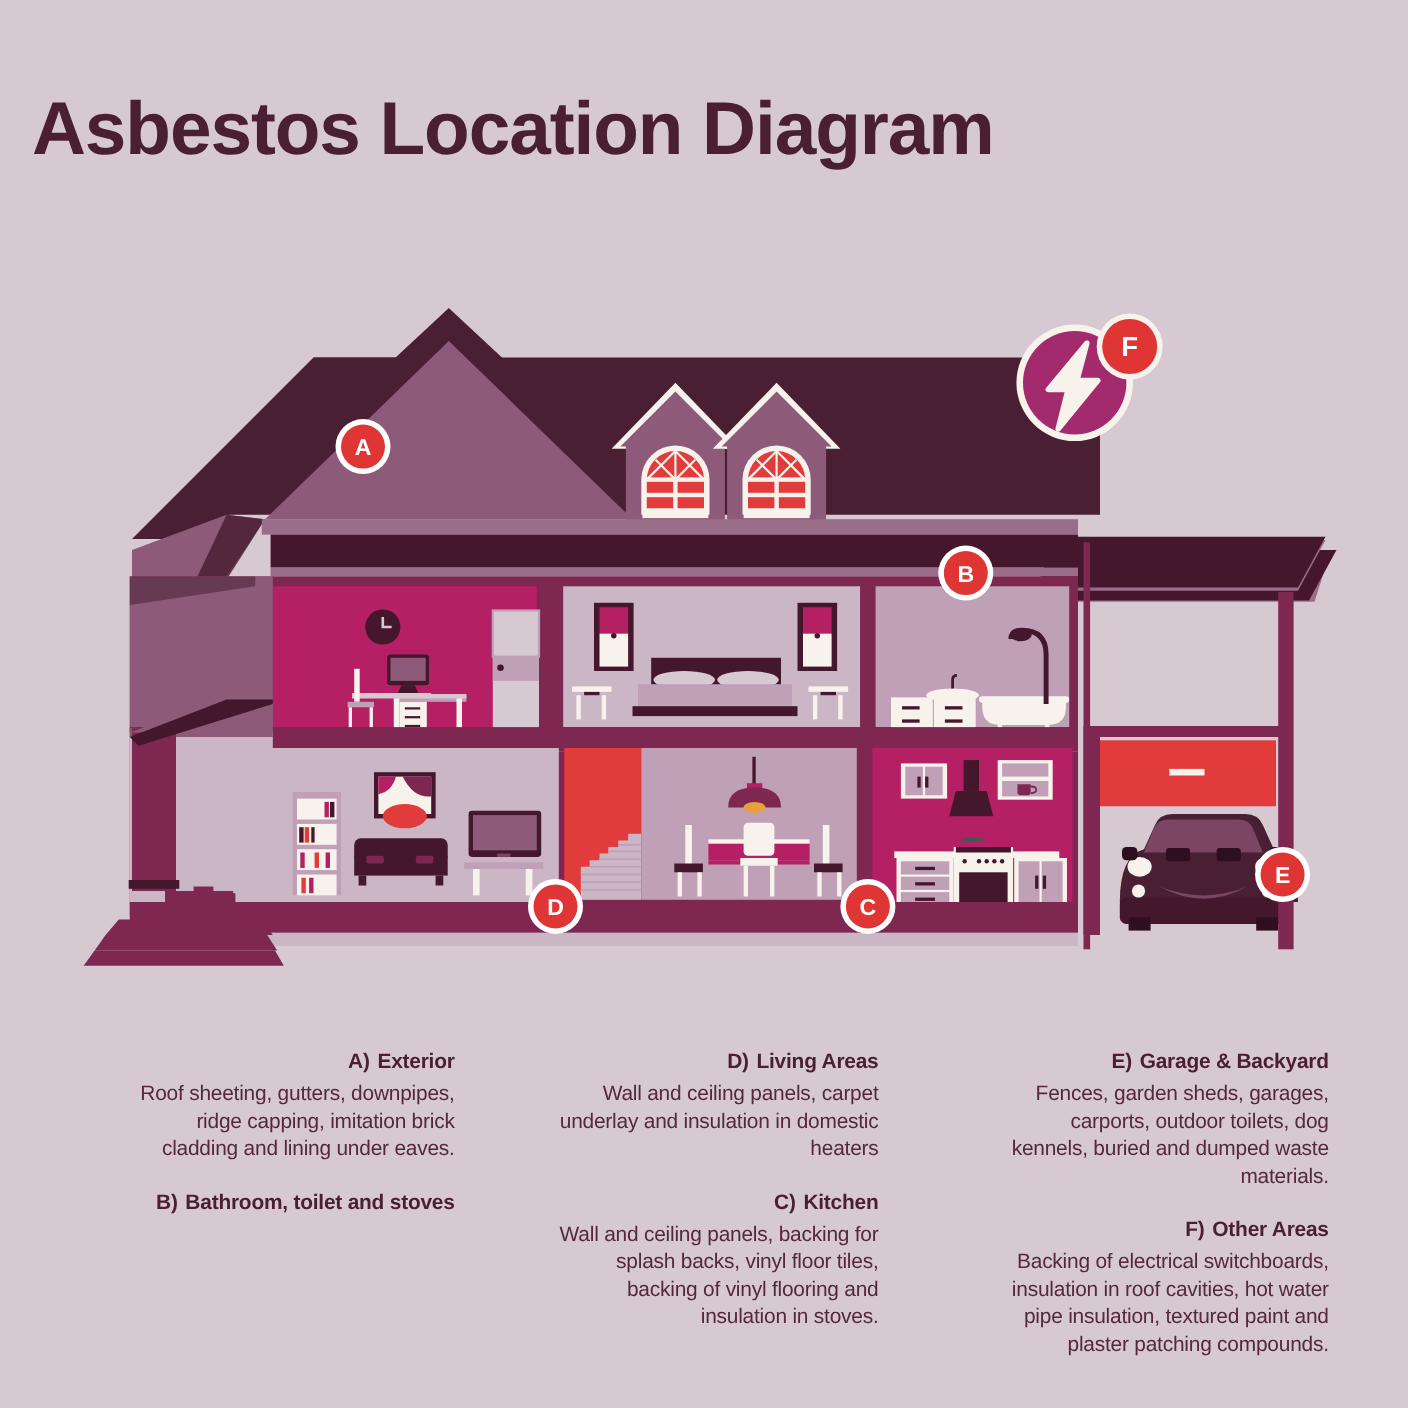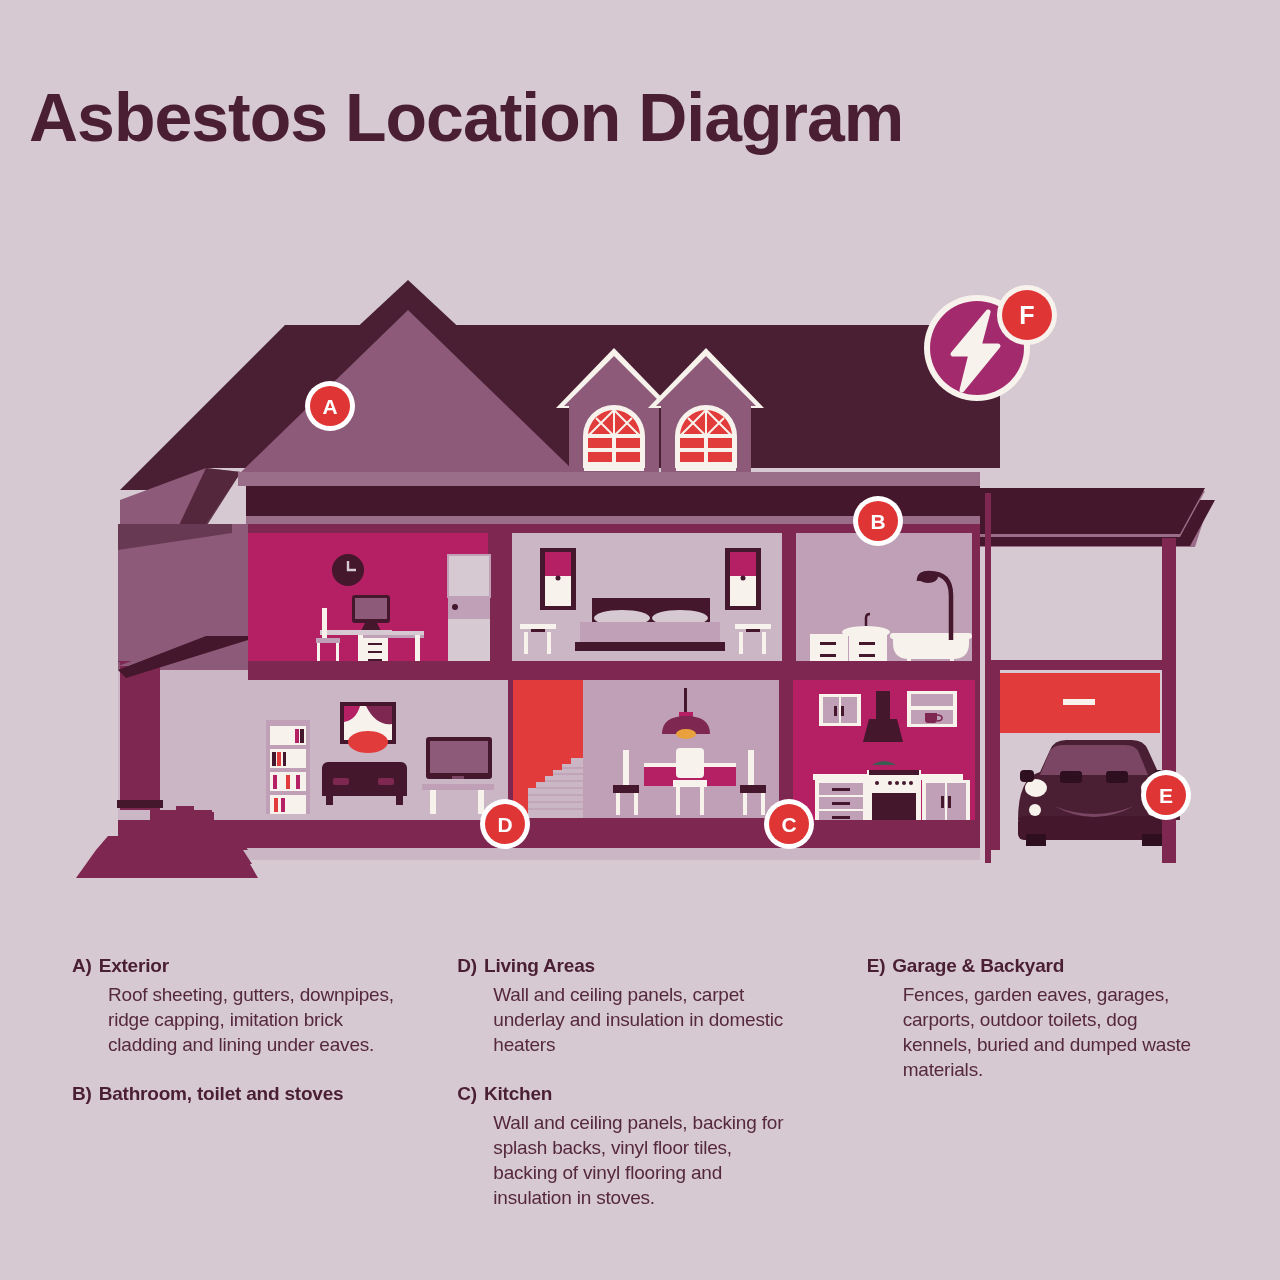--- a/index.html
+++ b/index.html
@@ -27,20 +27,21 @@
   }
   
   #legend{
     position:absolute;
     left:0;top:955px;
     width:1280px;height:300px;
     display:flex;
     padding:0 72px;
     box-sizing:border-box;
     gap:22px;
+    text-align:right;
   }
   .legend-col{width:33.33%;}
   .legend-entry{margin-bottom:26px;}
   .legend-head{
     font-size:19px;
     font-weight:700;
     color:#4a1f33;
     margin-bottom:5px;
     letter-spacing:-0.2px;
   }
@@ -487,17 +488,23 @@
       </div>
       <div class="legend-body">Wall and ceiling panels, backing for splash backs, vinyl floor tiles, backing of vinyl flooring and insulation in stoves.</div>
     </div>
   </div>
 
   <div class="legend-col c3">
     <div class="legend-entry">
       <div class="legend-head">
         <span class="letter">E)</span><span>Garage &amp; Backyard</span>
       </div>
-      <div class="legend-body">Fences, garden eaves, garages, carports, outdoor toilets, dog kennels, buried and dumped waste materials.</div>
+      <div class="legend-body">Fences, garden sheds, garages, carports, outdoor toilets, dog kennels, buried and dumped waste materials.</div>
+    </div>
+    <div class="legend-entry">
+      <div class="legend-head">
+        <span class="letter">F)</span><span>Other Areas</span>
+      </div>
+      <div class="legend-body">Backing of electrical switchboards, insulation in roof cavities, hot water pipe insulation, textured paint and plaster patching compounds.</div>
     </div>
   </div>
 
 </div>
 
 </body></html>

